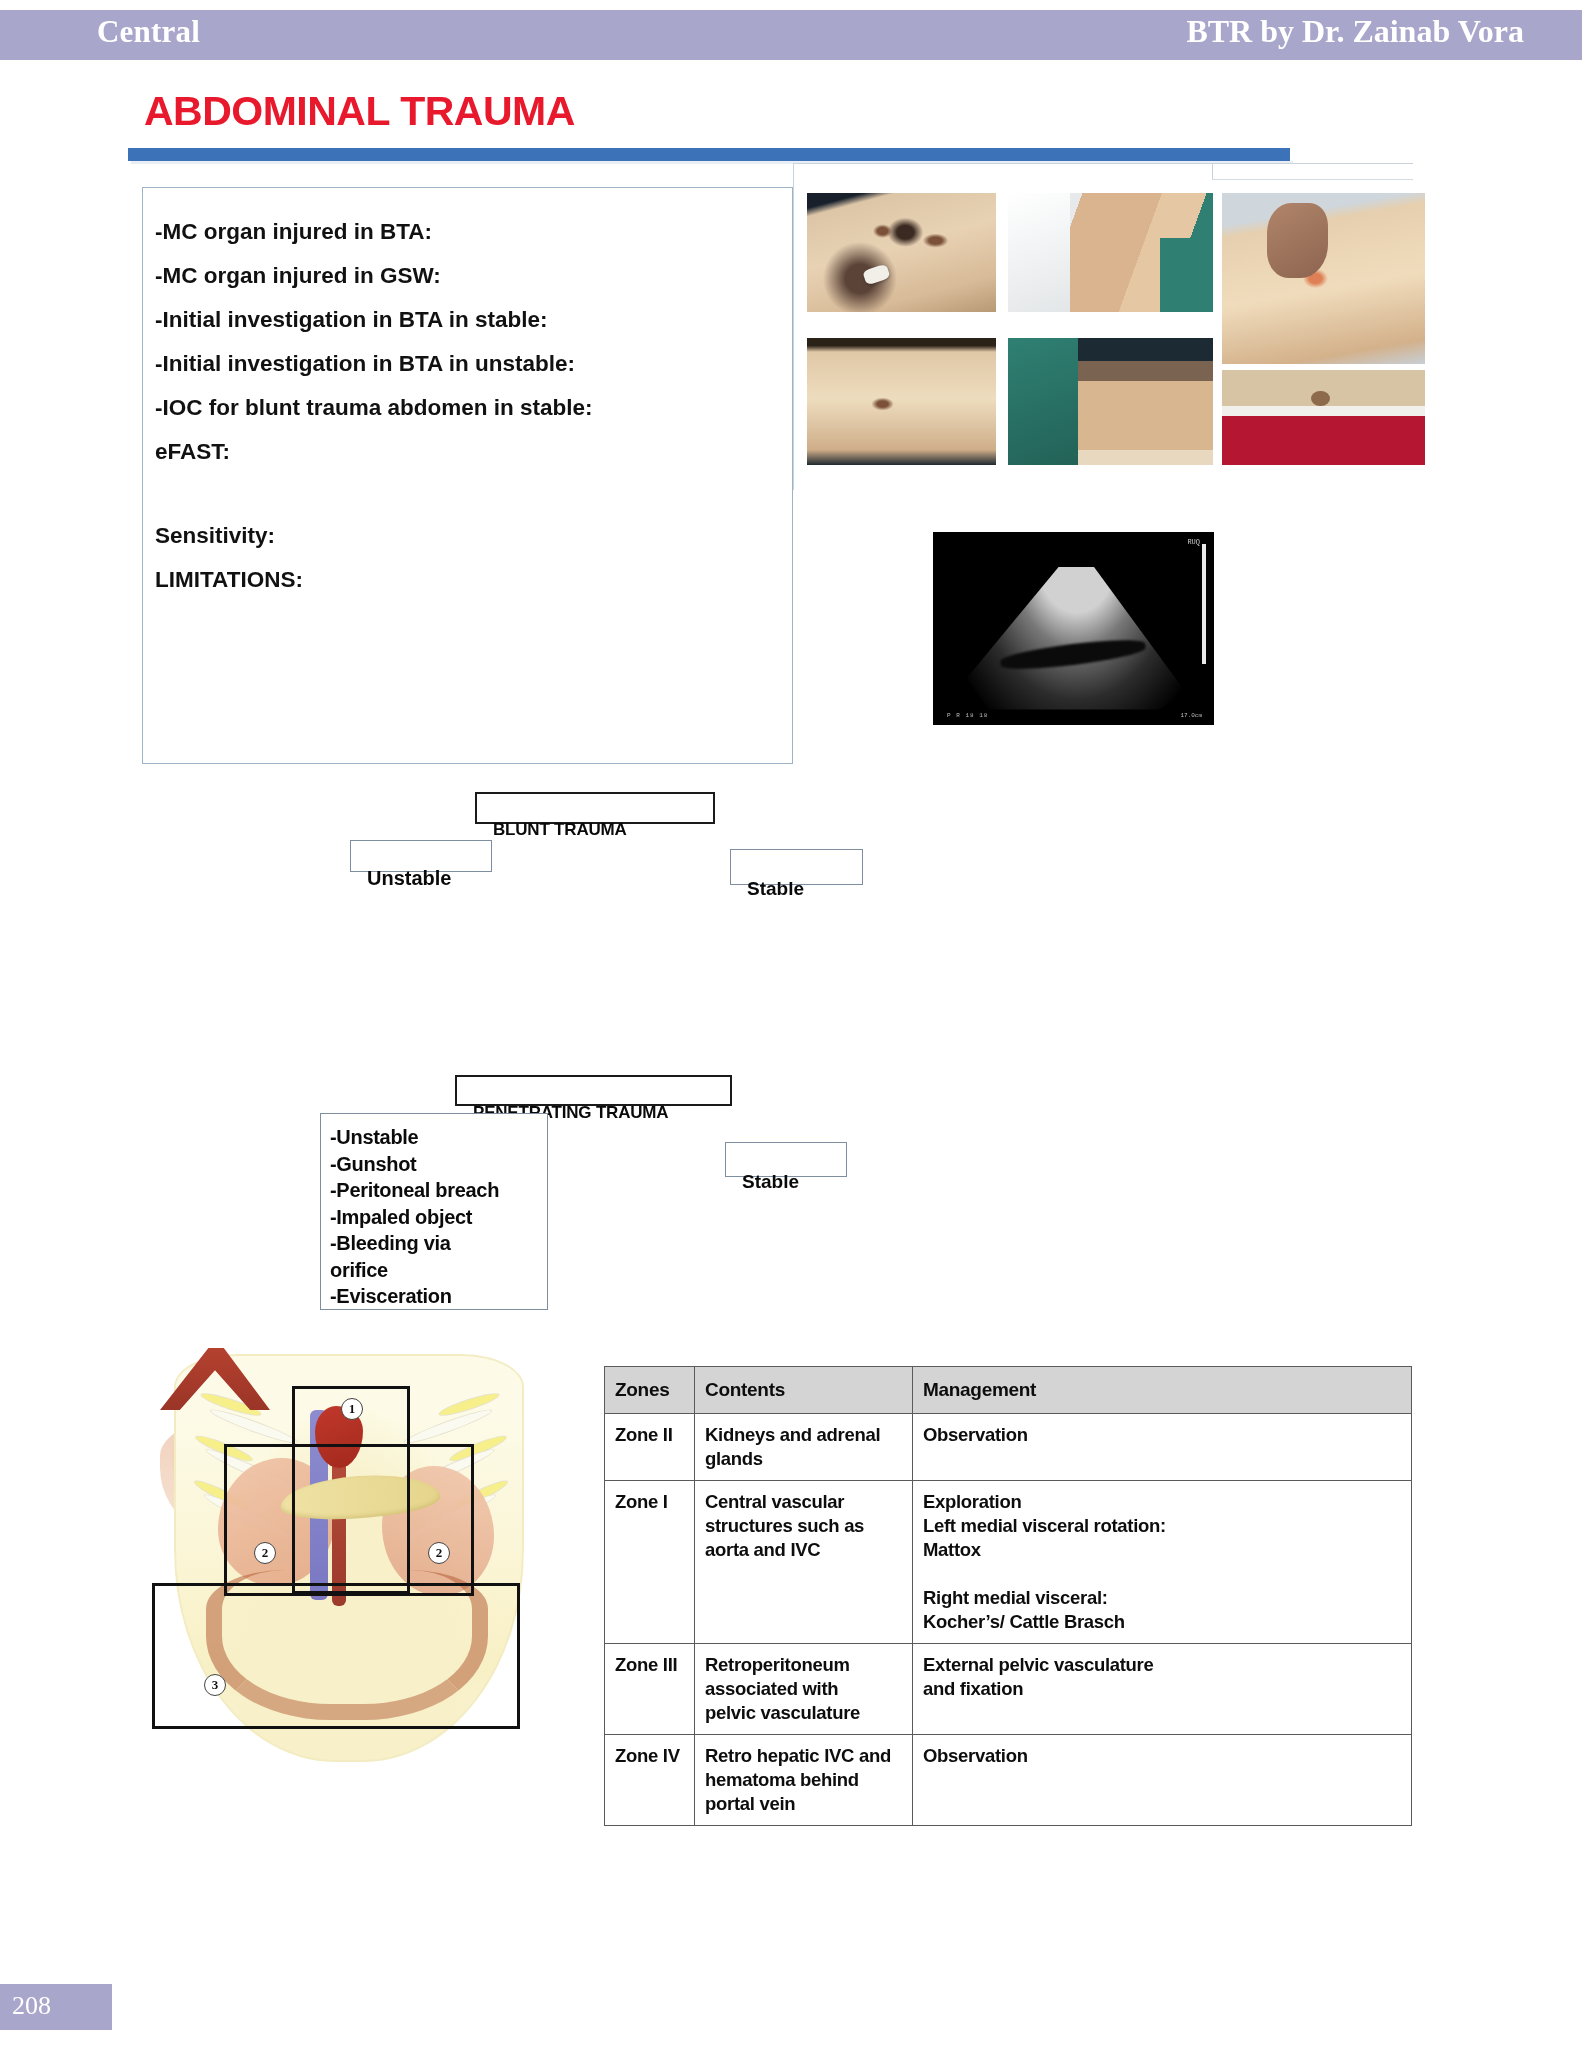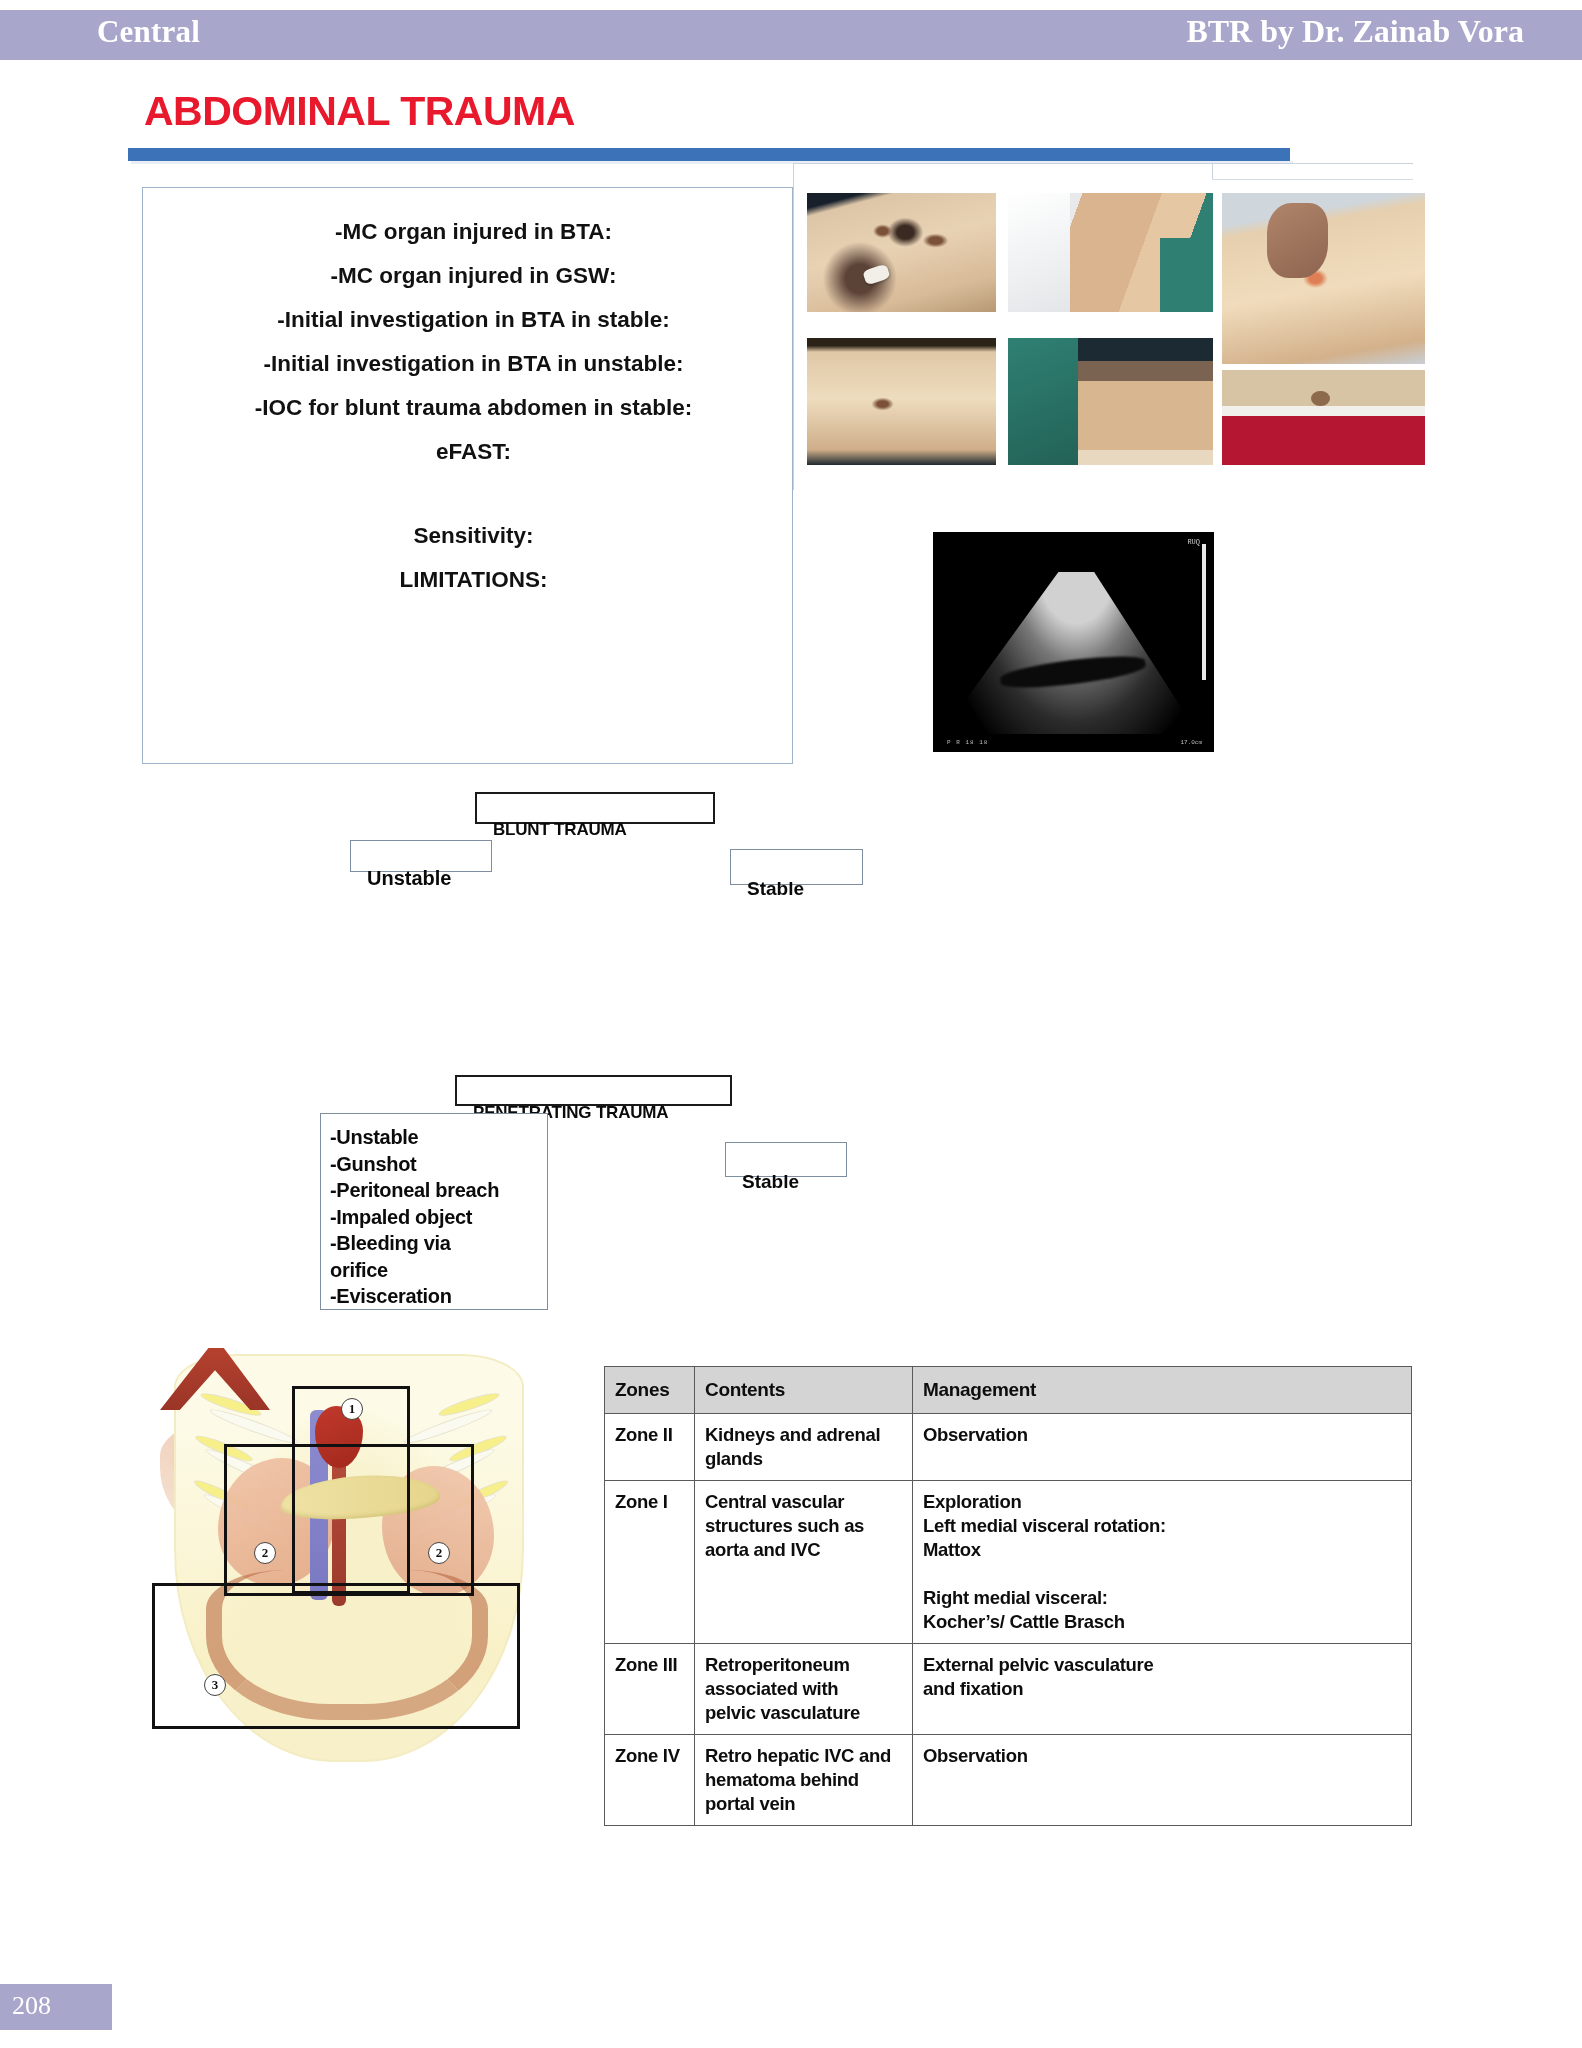--- a/index.html
+++ b/index.html
@@ -52,21 +52,20 @@
   .frame-h1{ position:absolute; left:793px; top:163px; width:620px; height:1px; background:#c9d2dd; }
   .frame-h2{ position:absolute; left:1212px; top:179px; width:201px; height:1px; background:#d4dbe4; }
 
   
   .text-card{
     position:absolute; left:142px; top:187px; width:651px; height:577px;
     border:1px solid #9fb3c8; background:#ffffff;
   }
   .text-card .inner{
     padding:22px 0 0 12px;
-    text-align:center;
   }
   .text-line{
     font-size:22.5px; font-weight:bold; color:#111111;
     line-height:44px; white-space:nowrap;
     font-family:"Liberation Sans", sans-serif;
   }
   .text-gap{ height:40px; }
 
   
   .photo{
@@ -128,21 +127,21 @@
   .sk6{
     background:linear-gradient(180deg,#d7c4a4 0 38%, #f2f0ec 38% 48%, #b51632 48% 100%);
   }
   .sk6 .navel{
     position:absolute; left:44%; top:22%; width:9%; height:16%;
     background:#8e6a4c; border-radius:50%;
   }
 
   
   .us-img{
-    position:absolute; left:933px; top:532px; width:281px; height:220px;
+    position:absolute; left:933px; top:532px; width:281px; height:193px;
     background:#000000; overflow:hidden;
   }
   .us-fan{
     position:absolute; left:12%; top:18%; width:78%; height:74%;
     background:
       radial-gradient(ellipse at 50% -8%, rgba(220,220,220,.95) 0 26%, rgba(150,150,150,.8) 42%, rgba(80,80,80,.55) 66%, rgba(25,25,25,0) 92%);
     clip-path:polygon(42% 0%, 58% 0%, 100% 88%, 88% 100%, 10% 100%, 0% 78%);
   }
   .us-dark{
     position:absolute; left:24%; top:58%; width:52%; height:11%;

